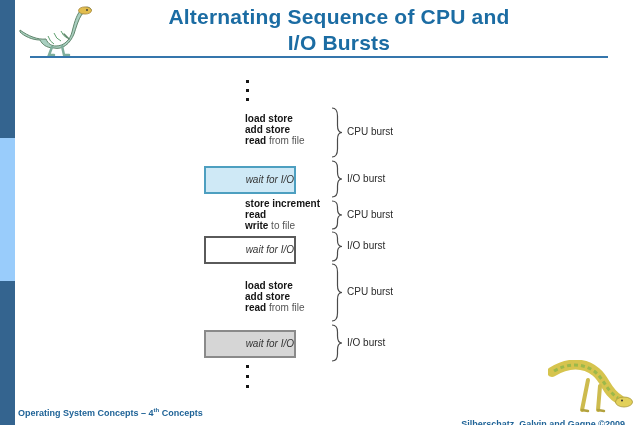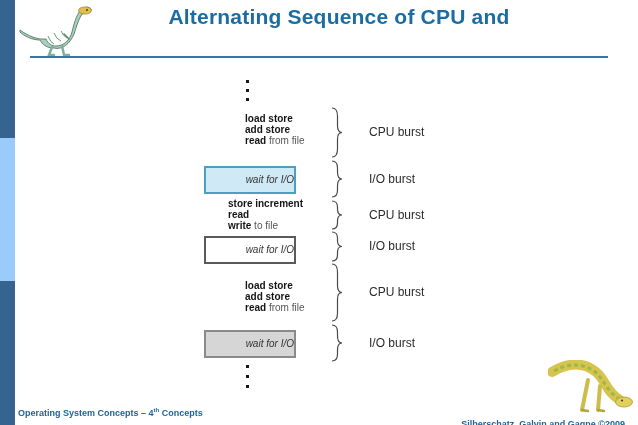--- a/index.html
+++ b/index.html
@@ -33,21 +33,21 @@
     font-style:italic;font-size:10px;color:#333;line-height:24px;
   }
   .wb-blue{background:#cfe9f6;border:2px solid #4d9fc0;}
   .wb-white{background:#ffffff;border:2px solid #5a5a5a;}
   .wb-gray{background:#d6d6d6;border:2px solid #8a8a8a;}
 
   
   .dot{position:absolute;width:3px;height:3px;background:#161616;}
 
   
-  .burst{font-size:12px;color:#2b2b2b;line-height:12px;white-space:nowrap;margin-left:22px;}
+  .burst{font-size:10px;color:#2b2b2b;line-height:12px;white-space:nowrap;}
 
   .brace path{stroke:#4a4a4a;stroke-width:1.2;fill:none;}
 
   
   .footer{color:#1f6397;font-weight:bold;font-size:9px;line-height:11px;white-space:nowrap;}
   .footer sup{font-size:6px;}
 </style>
 </head>
 <body>
 
@@ -63,38 +63,39 @@
              C52,42 44,48 36,46 C28,46 24,42 22,38 C14,38 6,34 2,30 Z" fill="#a9cfc0" stroke="#61876d" stroke-width="1"></path>
     <ellipse cx="67" cy="8.5" rx="6.5" ry="3.6" fill="#e2bd4e" stroke="#a8883a" stroke-width="0.8"></ellipse>
     <circle cx="69" cy="8" r="0.9" fill="#333"></circle>
     <path d="M34,45 L31,53 L36,53 M44,44 L46,53 L51,53" stroke="#7fae9c" stroke-width="2.5" fill="none" stroke-linecap="round"></path>
     <path d="M30,34 Q32,40 36,42 M36,31 Q38,37 43,39 M43,29 Q45,34 49,36" stroke="#5f9f6f" stroke-width="1" fill="none"></path>
     <path d="M46,32 L51,37" stroke="#61876d" stroke-width="1.6" stroke-linecap="round"></path>
   </svg>
 
   <div class="abs title">
     <div>Alternating Sequence of CPU and</div>
+    <div>I/O Bursts</div>
   </div>
   <div class="abs title-rule"></div>
 
   <div>
     <span class="dot" style="left:246px;top:80px;"></span>
     <span class="dot" style="left:246px;top:89px;"></span>
     <span class="dot" style="left:246px;top:98px;"></span>
   </div>
 
   <div class="abs code" style="left:210px;top:113px;">
     <div><span class="b">load store</span><span></span></div>
     <div><span class="b">add store</span><span></span></div>
     <div><span class="b">read</span><span> from file</span></div>
   </div>
 
   <div class="abs wait-box wb-blue" style="left:204px;top:166px;">wait for I/O</div>
 
-  <div class="abs code" style="left:193px;top:198px;">
+  <div class="abs code" style="left:210px;top:198px;">
     <div><span class="b">store increment</span><span></span></div>
     <div><span class="b">read</span><span></span></div>
     <div><span class="b">write</span><span> to file</span></div>
   </div>
 
   <div class="abs wait-box wb-white" style="left:204px;top:236px;">wait for I/O</div>
 
   <div class="abs code" style="left:210px;top:280px;">
     <div><span class="b">load store</span><span></span></div>
     <div><span class="b">add store</span><span></span></div>

